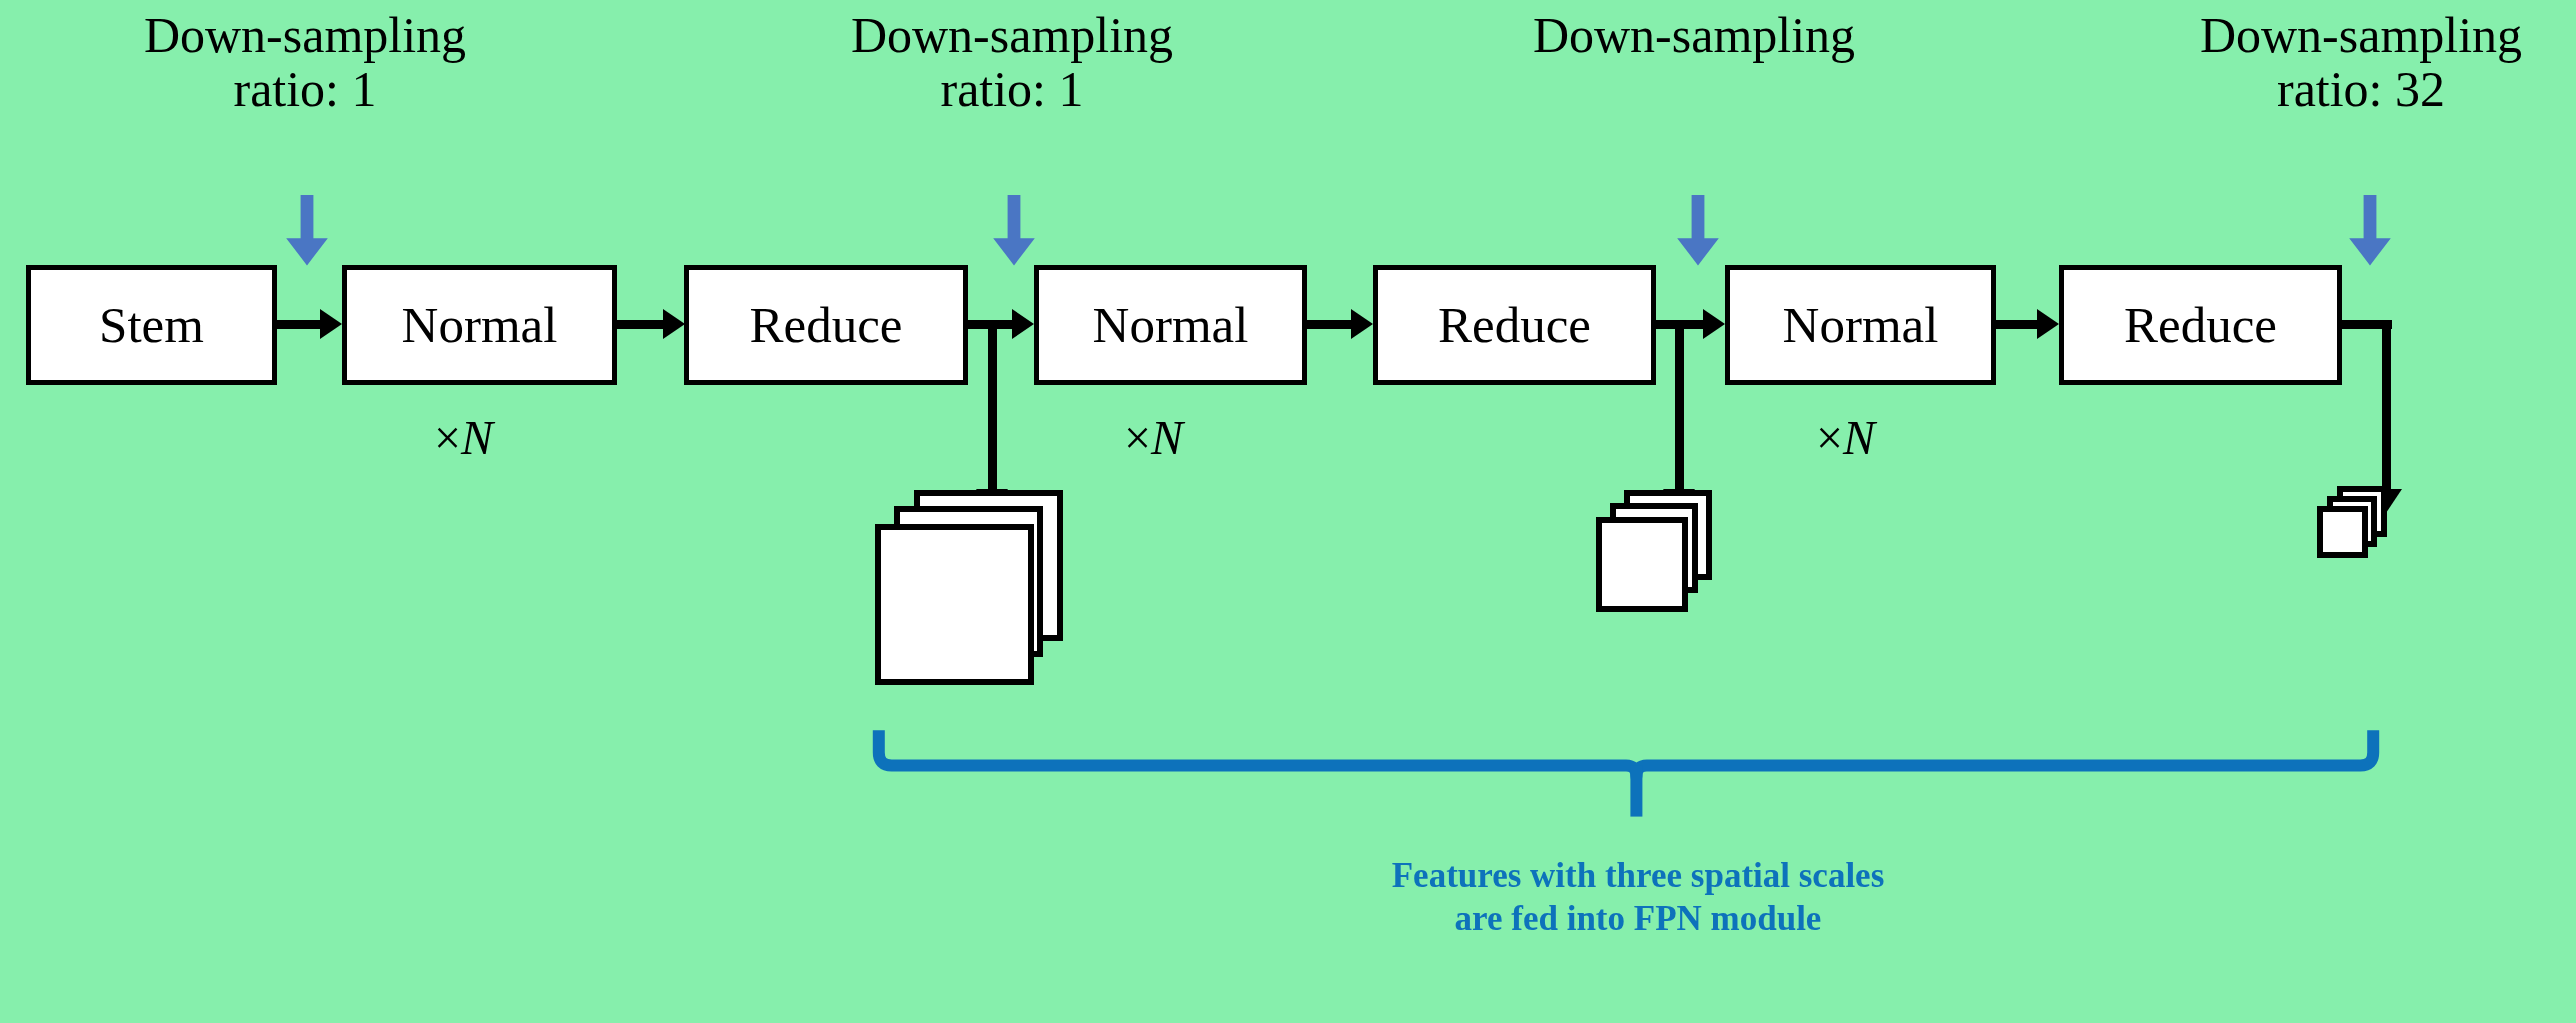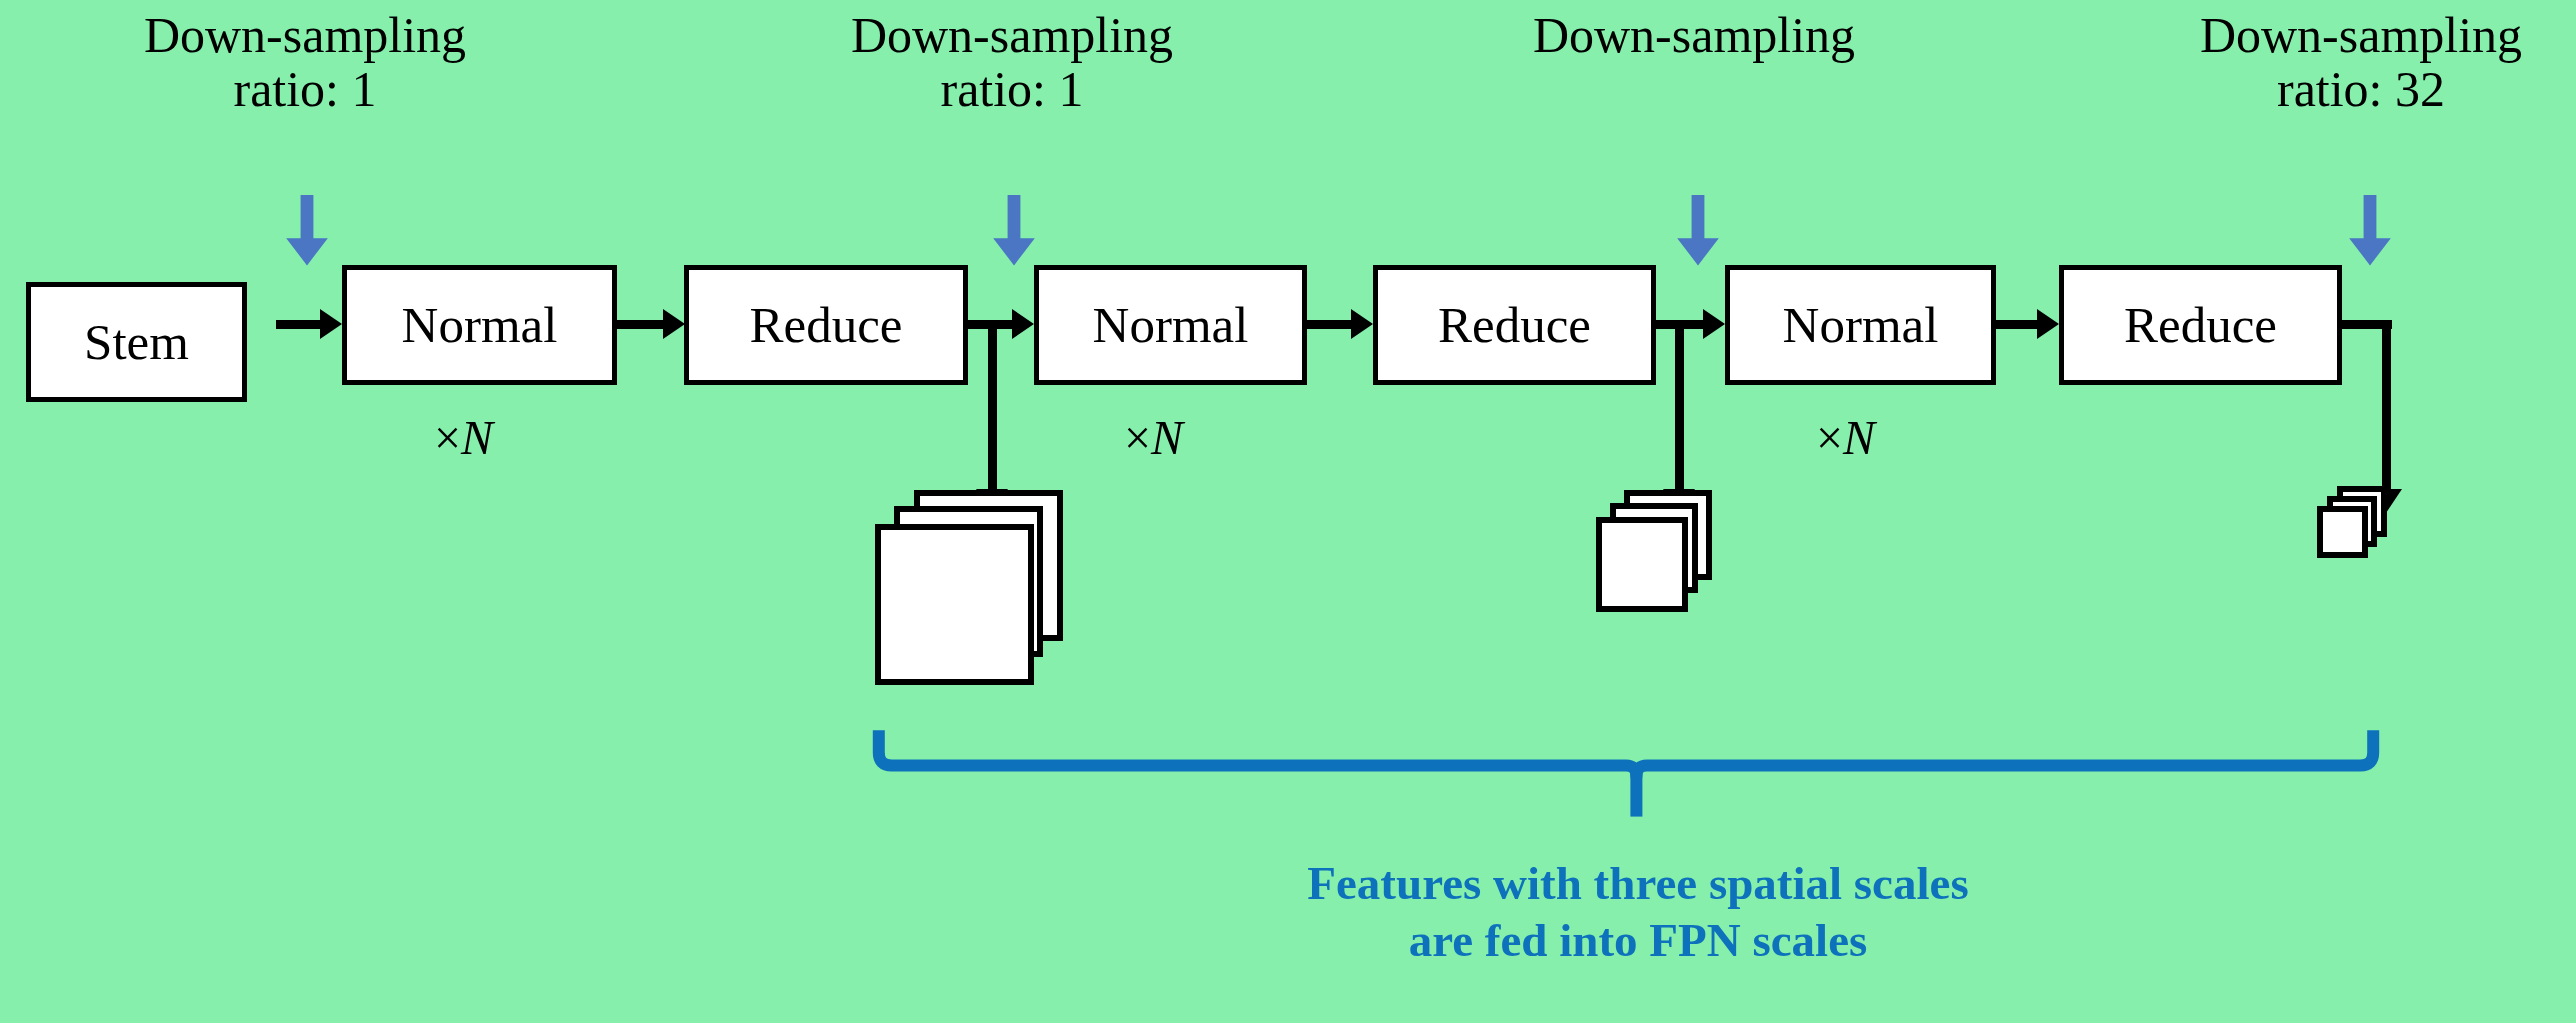--- a/index.html
+++ b/index.html
@@ -107,21 +107,21 @@
     background: #ffffff;
   }
   
   .brace { position: absolute; }
 
   
   .fpn-caption {
     position: absolute;
     text-align: center;
     font-weight: bold;
-    font-size: 47px;
+    font-size: 35px;
     line-height: 1.22;
     white-space: nowrap;
     font-family: "Liberation Serif", "DejaVu Serif", serif;
   }
   .fpn-caption .l1 { display: block; }
   .fpn-caption .l2 { display: block; }
 </style>
 </head>
 <body>
 
@@ -160,21 +160,21 @@
     <svg width="48" height="72" viewBox="0 0 60 90" xmlns="http://www.w3.org/2000/svg">
       <path d="M22 0 L38 0 L38 54 L56 54 L30 88 L4 54 L22 54 Z" fill="#4a76c4"></path>
     </svg>
   </div>
   <div class="blue-arrow" style="left:2346px; top:195px;">
     <svg width="48" height="72" viewBox="0 0 60 90" xmlns="http://www.w3.org/2000/svg">
       <path d="M22 0 L38 0 L38 54 L56 54 L30 88 L4 54 L22 54 Z" fill="#4a76c4"></path>
     </svg>
   </div>
 
-  <div class="stage-box" style="left:26px; top:282px; width:221px; height:120px;">
+  <div class="stage-box" style="left:26px; top:265px; width:251px; height:120px;">
     <span>Stem</span>
   </div>
 
   <div class="stage-box" style="left:342px; top:265px; width:275px; height:120px;">
     <span>Normal</span>
   </div>
 
   <div class="stage-box" style="left:684px; top:265px; width:284px; height:120px;">
     <span>Reduce</span>
   </div>
@@ -256,17 +256,17 @@
                Q958 48 971 48
                L1863 48
                Q1879 48 1879 32
                L1879 4" fill="none" stroke="#0d72bb" stroke-width="15" stroke-linecap="butt" stroke-linejoin="round"></path>
       <path d="M958 48 L958 112" fill="none" stroke="#0d72bb" stroke-width="15" stroke-linecap="butt"></path>
     </svg>
   </div>
 
   <div class="fpn-caption" style="left:803px; top:855px; width:1670px; color:#0d72bb;">
     <span class="l1">Features with three spatial scales</span>
-    <span class="l2">are fed into FPN scales</span>
+    <span class="l2">are fed into FPN module</span>
   </div>
 
 </div>
 
 
 </body></html>

